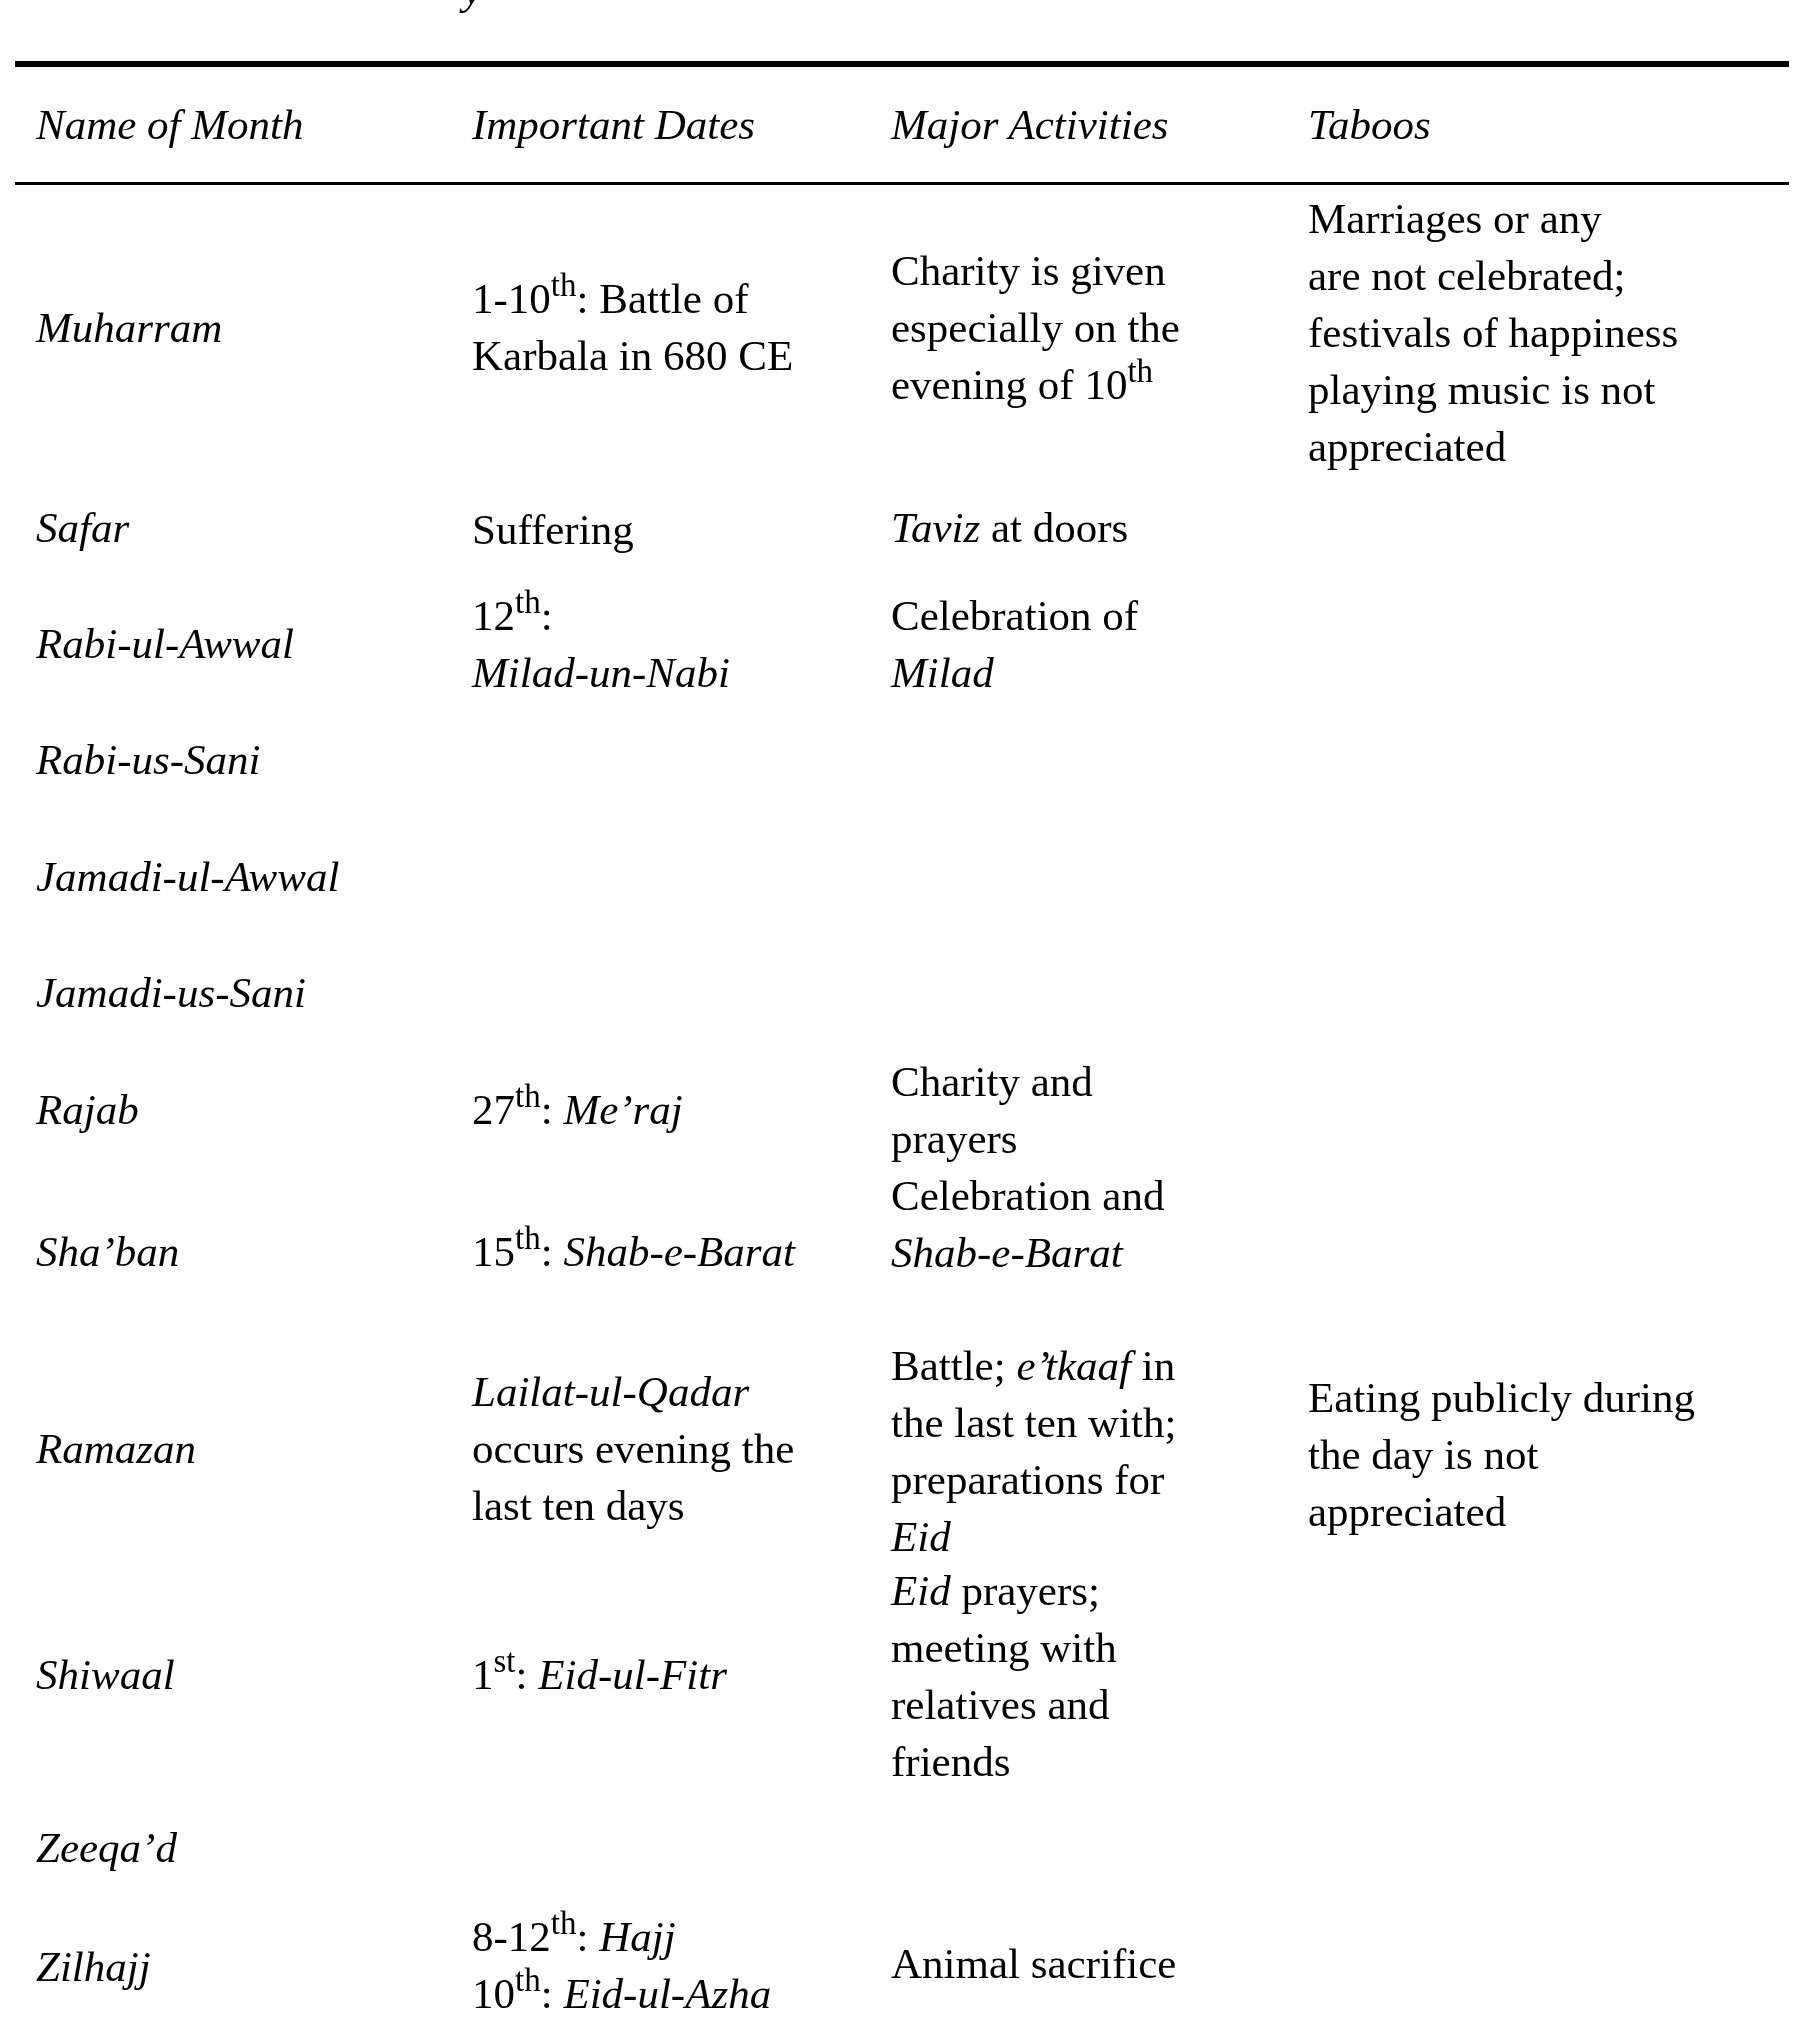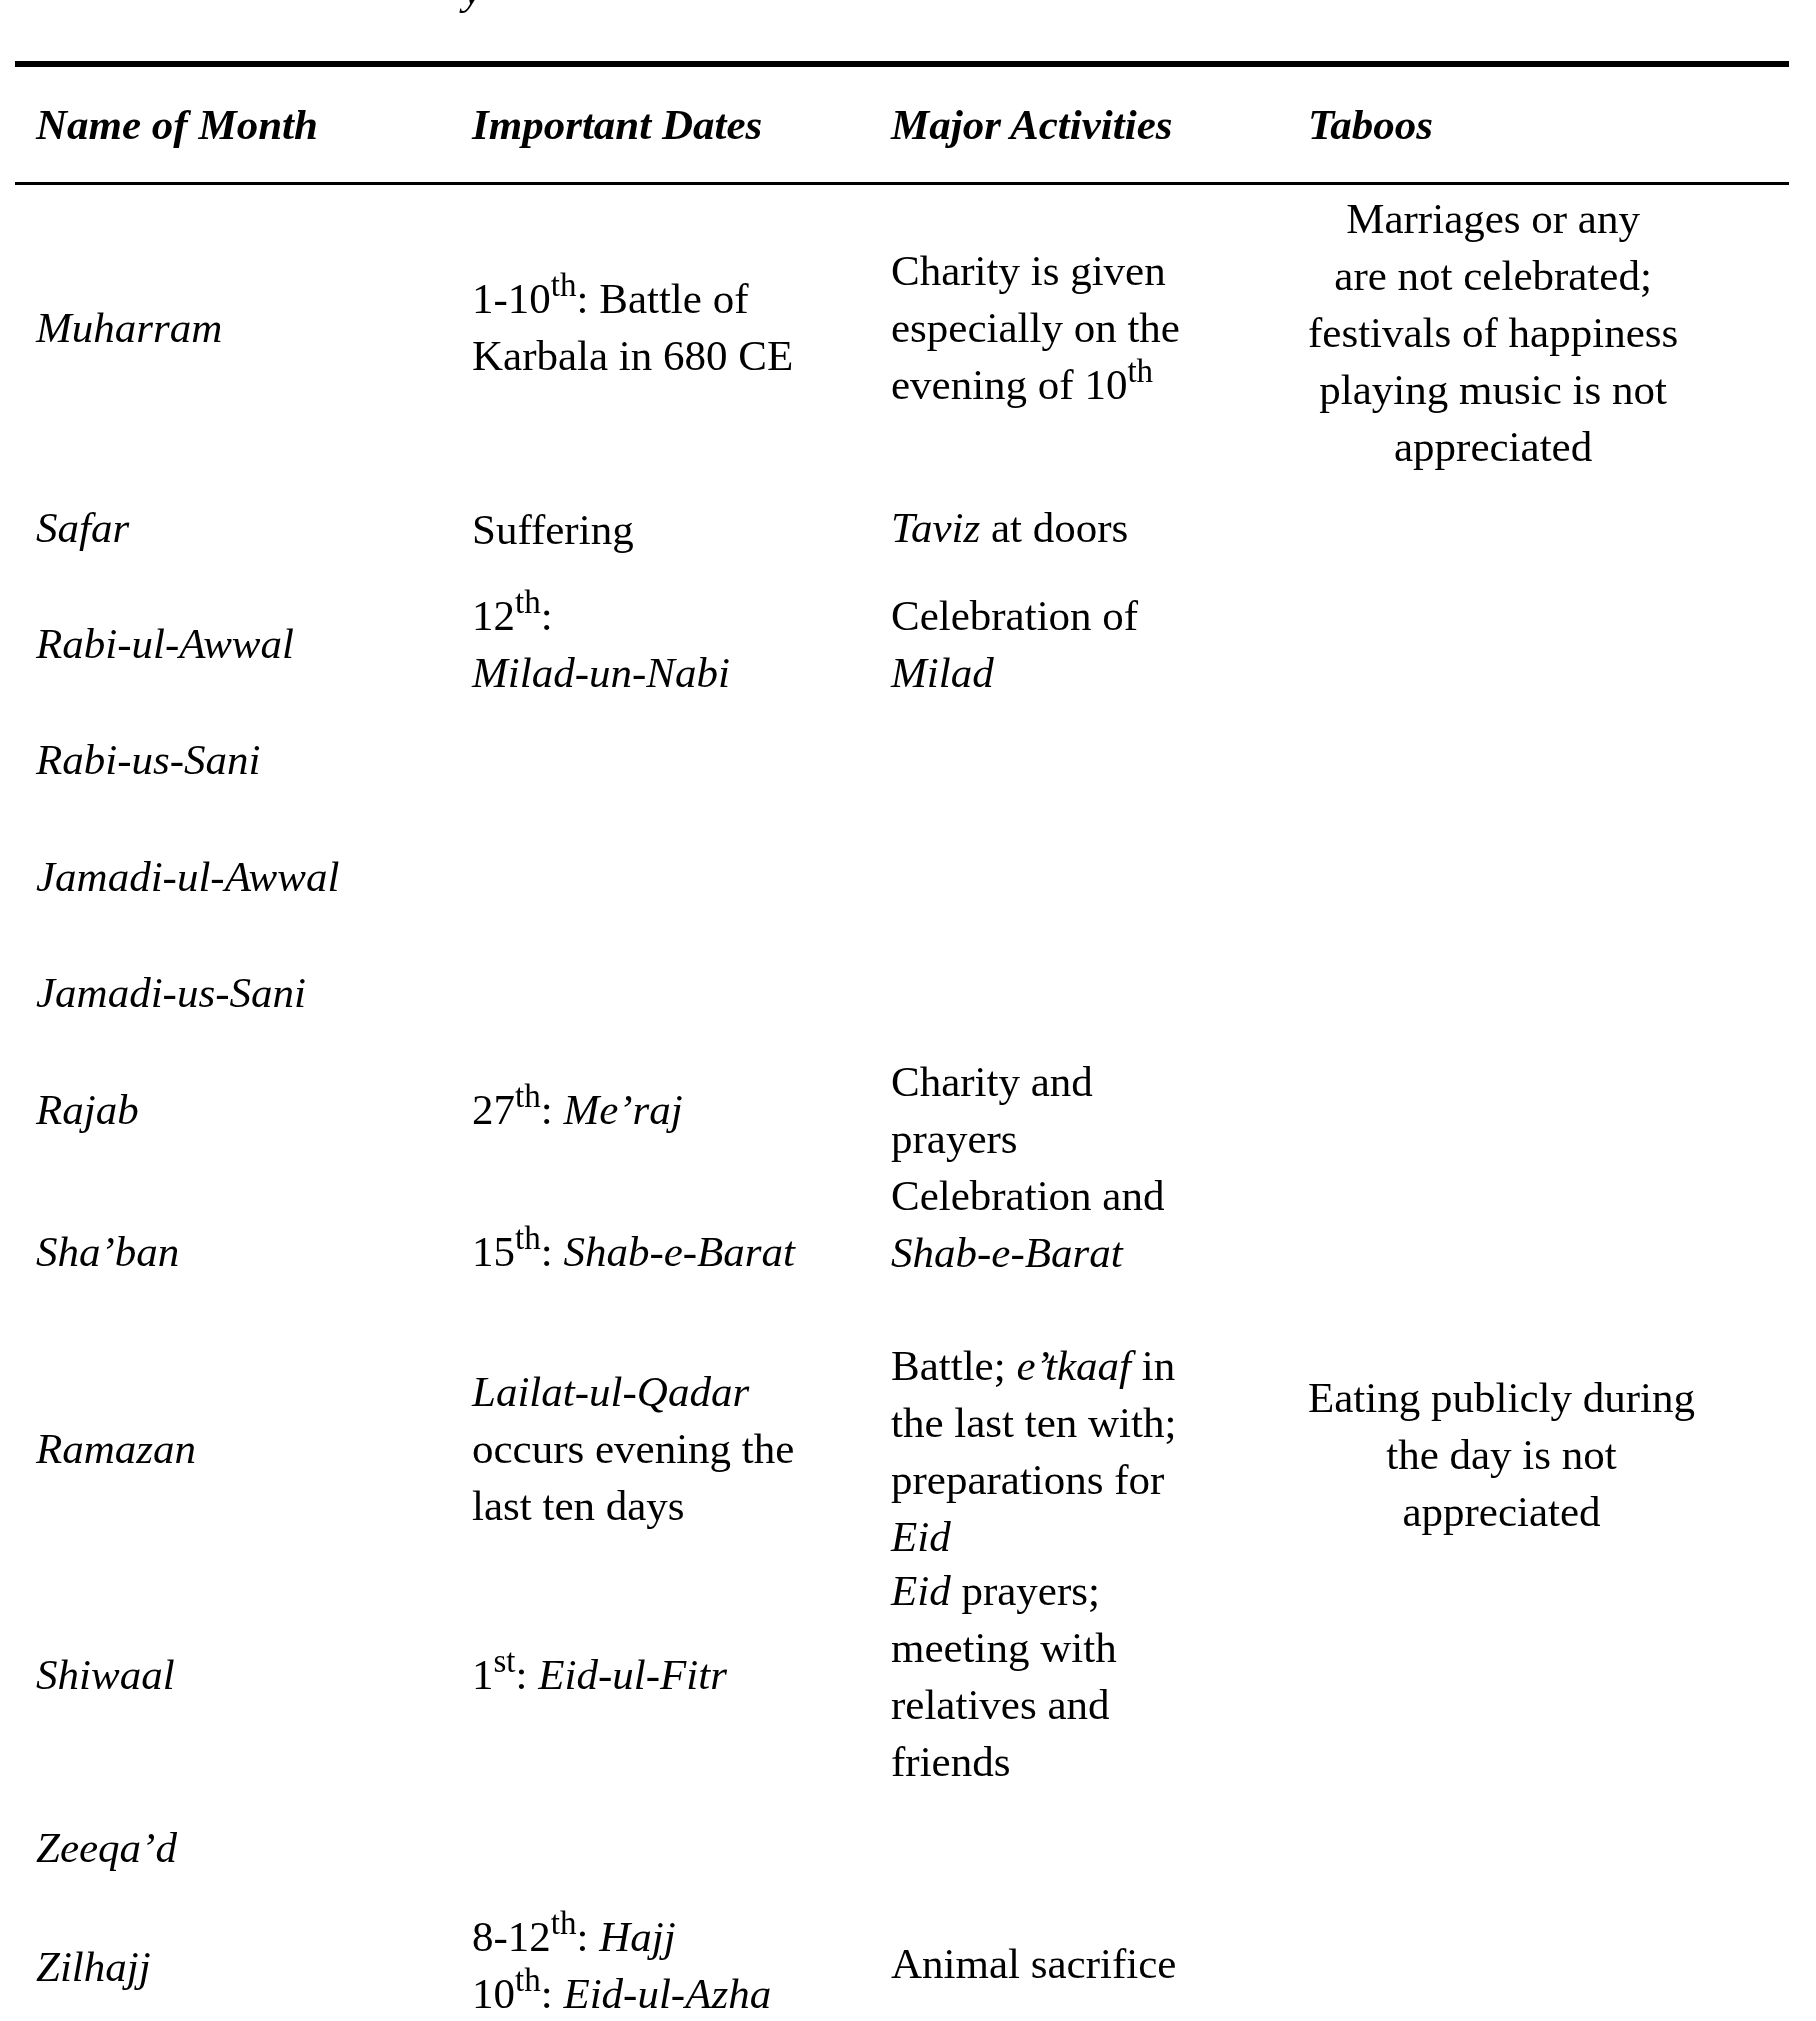--- a/index.html
+++ b/index.html
@@ -16,24 +16,24 @@
   .rule { position: absolute; left: 14.8px; width: 1774px; background: #000000; }
   .rule.top { top: 61px; height: 5.9px; }
   .rule.mid { top: 182px; height: 3px; }
   .cell {
     position: absolute; font-size: 43px; line-height: 57px; white-space: nowrap;
   }
   .cell .line { display: block; height: 57px; }
   .c1 { left: 36px; }
   .c2 { left: 472px; }
   .c3 { left: 891px; }
-  .c4 { left: 1308px; text-align: center; }
+  .c4 { left: 1308px; }
   .it { font-style: italic; }
   .sup { font-size: 33px; vertical-align: 16.7px; line-height: 0; }
-  .hdr { font-style: italic; font-weight: bold; }
+  .hdr { font-style: italic; }
 </style>
 </head>
 <body>
 
 <div class="page">
 
   <div class="caption-fragment">y</div>
 
   <div class="rule top"></div>
 

